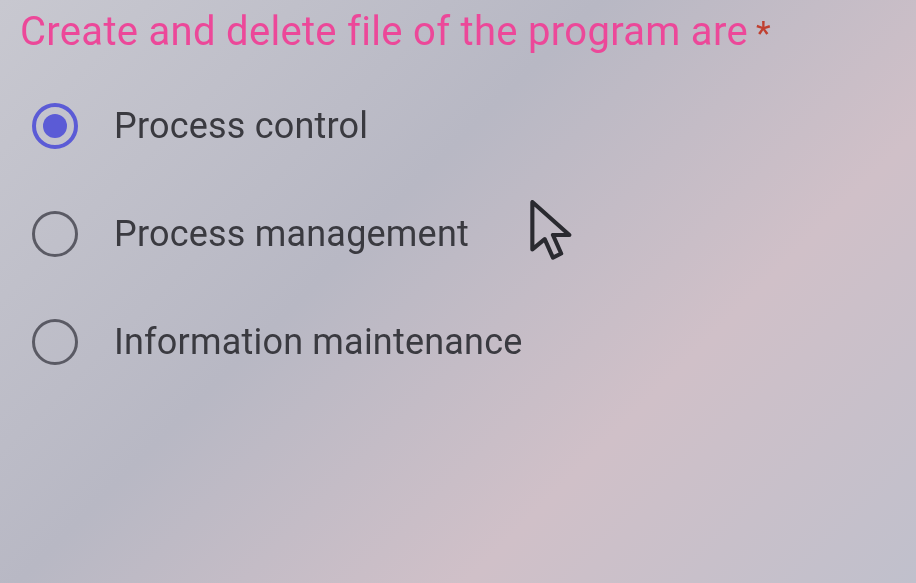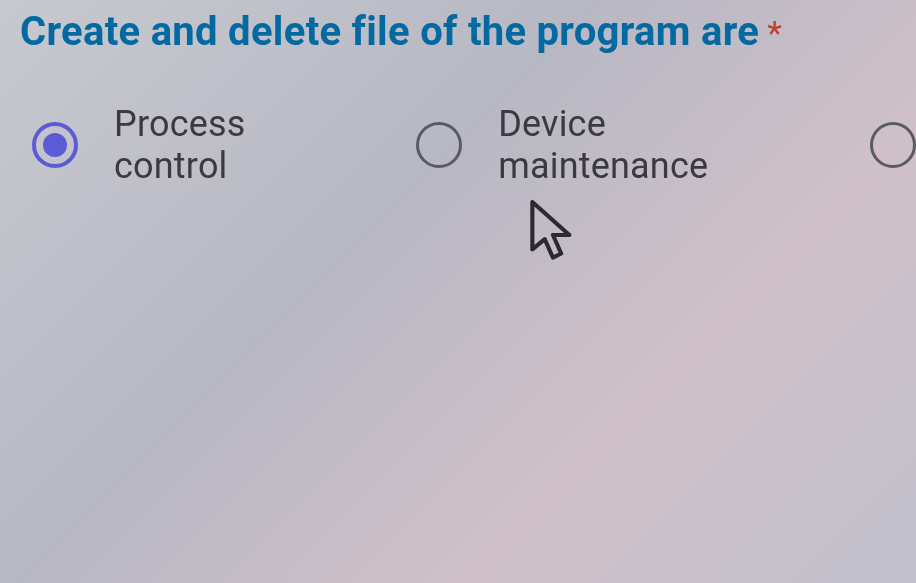--- a/index.html
+++ b/index.html
@@ -14,33 +14,33 @@
       color: #3c3c40;
     }
     .question-row {
       display: flex;
       align-items: flex-start;
       gap: 8px;
       margin-bottom: 48px;
     }
     .question-text {
       font-size: 40px;
-      font-weight: 700;
-      color: #0369a1;
+      font-weight: 400;
+      color: #ec4899;
       letter-spacing: 0.3px;
     }
     .required-mark {
       color: #c04030;
       font-size: 34px;
       line-height: 42px;
       margin-top: 4px;
     }
     .options {
       display: flex;
-      flex-direction: row;
+      flex-direction: column;
       gap: 62px;
       padding-left: 12px;
     }
     .option-row {
       display: flex;
       align-items: center;
       gap: 36px;
     }
     .radio {
       width: 46px;
@@ -88,24 +88,25 @@
   <div class="option-row">
     <div class="radio selected">
       <div class="dot"></div>
     </div>
     <span class="option-label">Process control</span>
   </div>
 
 
   <div class="option-row">
     <div class="radio"></div>
-    <span class="option-label">Device maintenance</span>
+    <span class="option-label">Process management</span>
   </div>
 
   <div class="option-row">
     <div class="radio"></div>
+    <span class="option-label">Information maintenance</span>
   </div>
 
 </div>
 
 <svg class="cursor" width="50" height="70" viewBox="0 0 24 34">
   <path d="M1 1 L1 24 L7 19 L11 28 L15 26 L11 17 L19 17 Z" fill="none" stroke="#2a2a30" stroke-width="2" stroke-linejoin="round"></path>
 </svg>
 
 </body></html>

